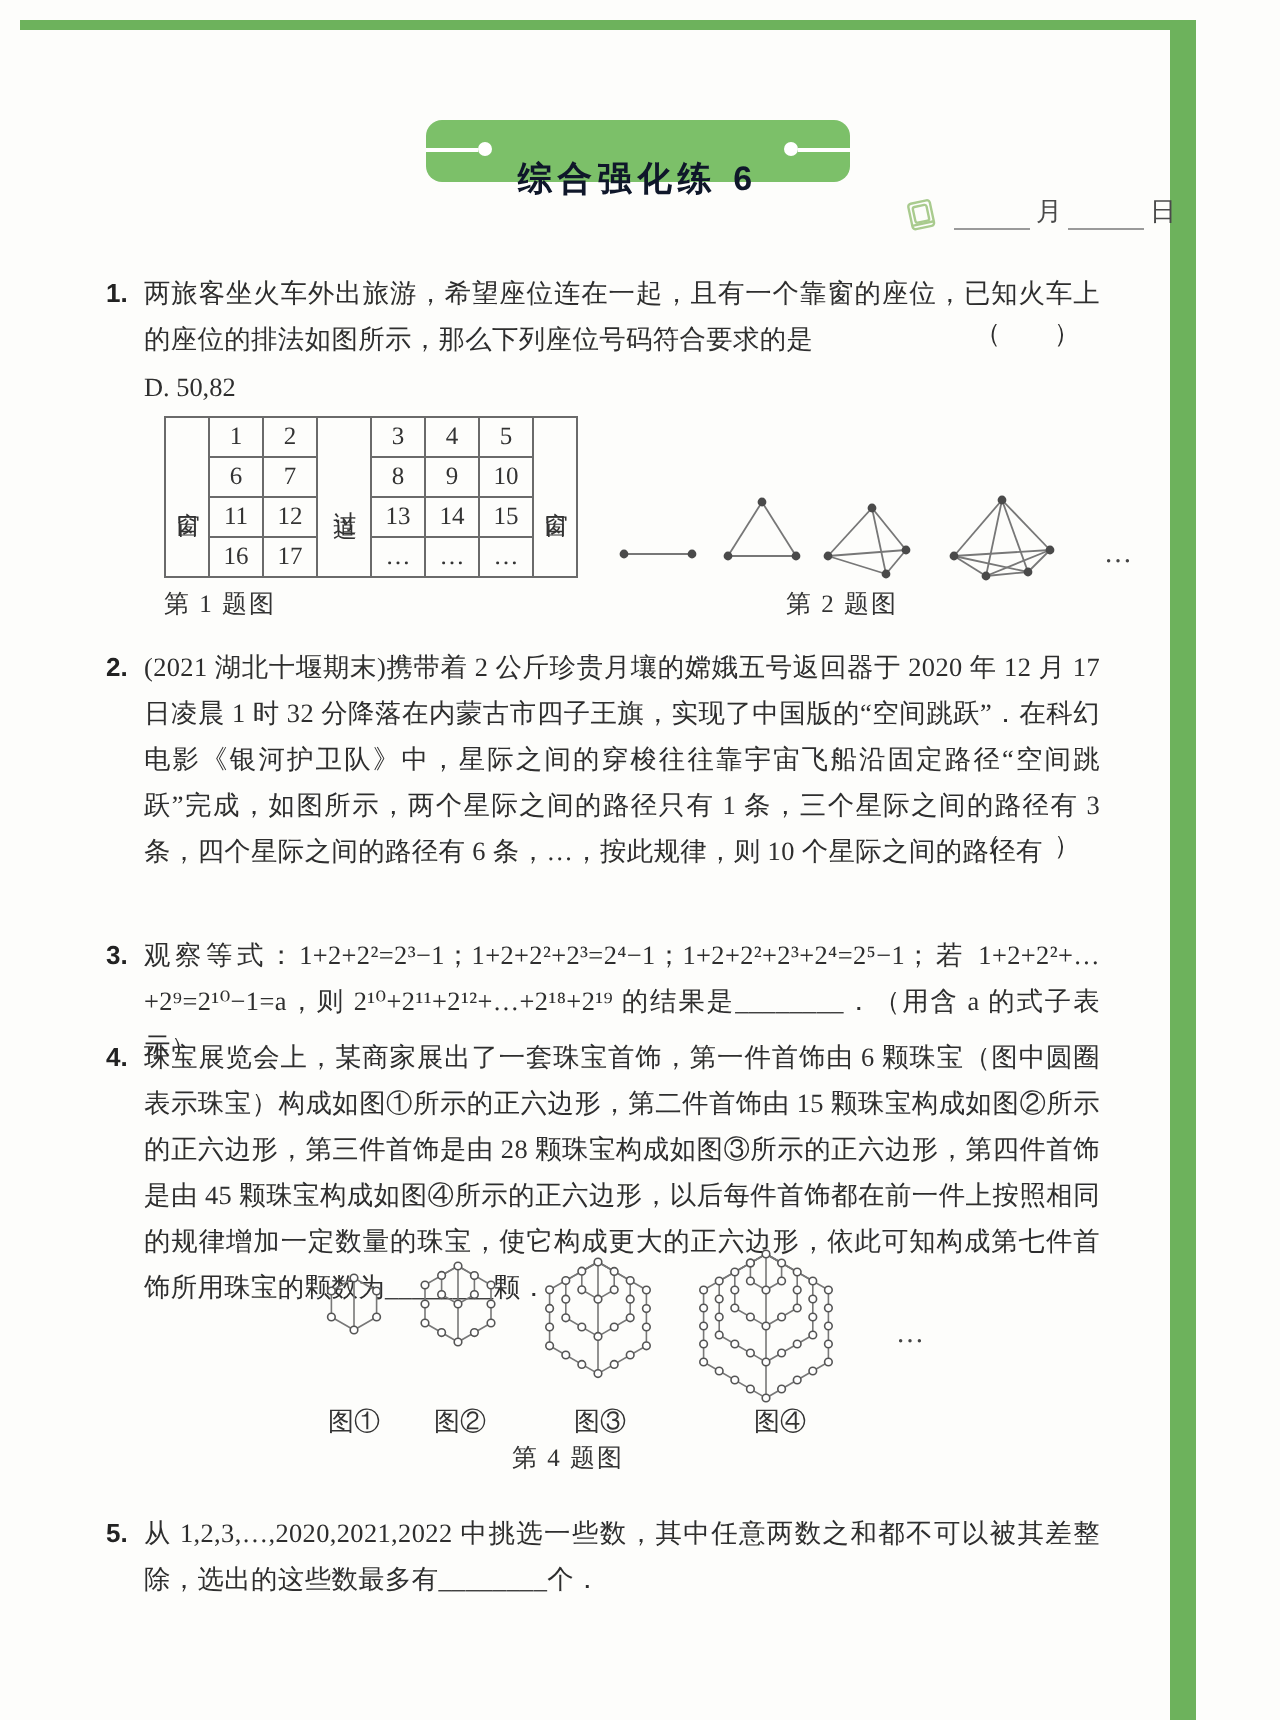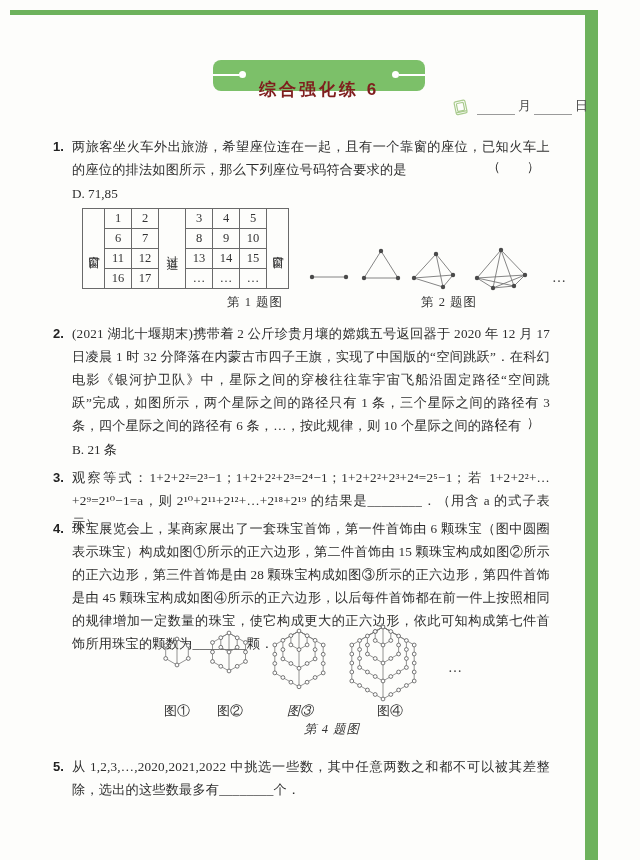--- a/index.html
+++ b/index.html
@@ -16,21 +16,21 @@
   
   .top-line{position:absolute;left:10px;top:10px;width:588px;height:5px;background:var(--green);}
   .right-bar{position:absolute;left:585px;top:10px;width:13px;height:850px;background:var(--green);}
   
   .banner{
     position:absolute;left:213px;top:60px;width:212px;height:31px;
     background:var(--banner-green);border-radius:8px;
     display:flex;align-items:center;justify-content:center;
   }
   .banner-title{
-    color:#7f1d1d;font-family:"Liberation Sans","DejaVu Sans",sans-serif;
+    color:#0f172a;font-family:"Liberation Sans","DejaVu Sans",sans-serif;
     font-weight:bold;font-size:17px;letter-spacing:3px;margin-top:27px;
   }
   .deco{position:absolute;top:14px;height:2px;background:#fff;width:26px;}
   .deco-left{left:0;}
   .deco-right{right:0;}
   .deco-dot{position:absolute;top:11px;width:7px;height:7px;border-radius:50%;background:#fff;}
   .deco-dot-left{left:26px;}
   .deco-dot-right{right:26px;}
   
   .date-line{
@@ -64,37 +64,37 @@
   }
   .seat-table td{
     border:1px solid #6a6a6a;text-align:center;vertical-align:middle;
     height:19px;padding:0;
   }
   .seat-table td.num{width:26px;}
   .seat-table td.side{width:21px;}
   .seat-table td.aisle{width:26px;}
   .v-text{writing-mode:vertical-rl;text-orientation:upright;letter-spacing:3px;font-size:12px;color:#333;margin:auto;}
   .fig-caption{
-    position:absolute;font-size:12.5px;color:#333;text-align:right;letter-spacing:1px;
+    position:absolute;font-size:12.5px;color:#333;text-align:left;letter-spacing:1px;
   }
   .cap1{left:82px;top:294px;width:201px;}
   .cap2{left:393px;top:294px;width:84px;}
-  .cap4{left:272px;top:721px;width:88px;font-style:italic;}
+  .cap4{left:256px;top:721px;width:88px;}
   
   .graphs{position:absolute;left:300px;top:238px;}
   .graphs-ellipsis{position:absolute;left:552px;top:270px;font-size:14px;color:#444;}
   
   .hexfig{position:absolute;}
   #hex1{left:160px;top:636px;}
   #hex2{left:206px;top:630px;}
   #hex3{left:270px;top:628px;}
   #hex4{left:348px;top:624px;}
   .hex-ellipsis{position:absolute;left:448px;top:660px;font-size:14px;color:#444;}
   .hex-label{position:absolute;top:702px;width:44px;text-align:center;font-size:13px;color:#333;}
-  #hexlab1{left:155px;} #hexlab2{left:208px;} #hexlab3{left:278px;font-style:italic;} #hexlab4{left:368px;}
+  #hexlab1{left:155px;} #hexlab2{left:208px;} #hexlab3{left:278px;} #hexlab4{left:368px;}
 </style>
 </head>
 <body>
 
 <div class="top-line"></div>
 <div class="right-bar"></div>
 
 <div class="banner">
   <span class="deco deco-left"></span>
   <span class="deco-dot deco-dot-left"></span>
@@ -116,21 +116,21 @@
   <span class="blank"></span>
   <span>日</span>
 </div>
 
 <div class="question" style="top:135px;">
   <div class="q-num">1.</div>
   <div class="q-body">
     <p class="q-text">两旅客坐火车外出旅游，希望座位连在一起，且有一个靠窗的座位，已知火车上的座位的排法如图所示，那么下列座位号码符合要求的是</p>
     <span class="bracket q1-bracket">（　　）</span>
     <div class="options">
-      <span>D. 71,85</span>
+      <span>D. 50,82</span>
     </div>
   </div>
 </div>
 
 <table class="seat-table">
   <tbody>
       <tr>
     <td class="side" rowspan="4"><span class="v-text">窗口</span></td>
     <td class="num">1</td>
     <td class="num">2</td>
@@ -203,21 +203,20 @@
   </svg>
 <div class="graphs-ellipsis">…</div>
 <div class="fig-caption cap2">第 2 题图</div>
 
 <div class="question" style="top:322px;">
   <div class="q-num">2.</div>
   <div class="q-body">
     <p class="q-text">(2021 湖北十堰期末)携带着 2 公斤珍贵月壤的嫦娥五号返回器于 2020 年 12 月 17 日凌晨 1 时 32 分降落在内蒙古市四子王旗，实现了中国版的“空间跳跃”．在科幻电影《银河护卫队》中，星际之间的穿梭往往靠宇宙飞船沿固定路径“空间跳跃”完成，如图所示，两个星际之间的路径只有 1 条，三个星际之间的路径有 3 条，四个星际之间的路径有 6 条，…，按此规律，则 10 个星际之间的路径有</p>
     <span class="bracket q2-bracket">（　　）</span>
     <div class="options">
-      <span>B. 21 条</span>
     </div>
   </div>
 </div>
 
 <div class="question" style="top:466px;">
   <div class="q-num">3.</div>
   <div class="q-body">
     <p class="q-text">观察等式：1+2+2²=2³−1；1+2+2²+2³=2⁴−1；1+2+2²+2³+2⁴=2⁵−1；若 1+2+2²+…+2⁹=2¹⁰−1=a，则 2¹⁰+2¹¹+2¹²+…+2¹⁸+2¹⁹ 的结果是________．（用含 a 的式子表示）</p>
   </div>
 </div>

